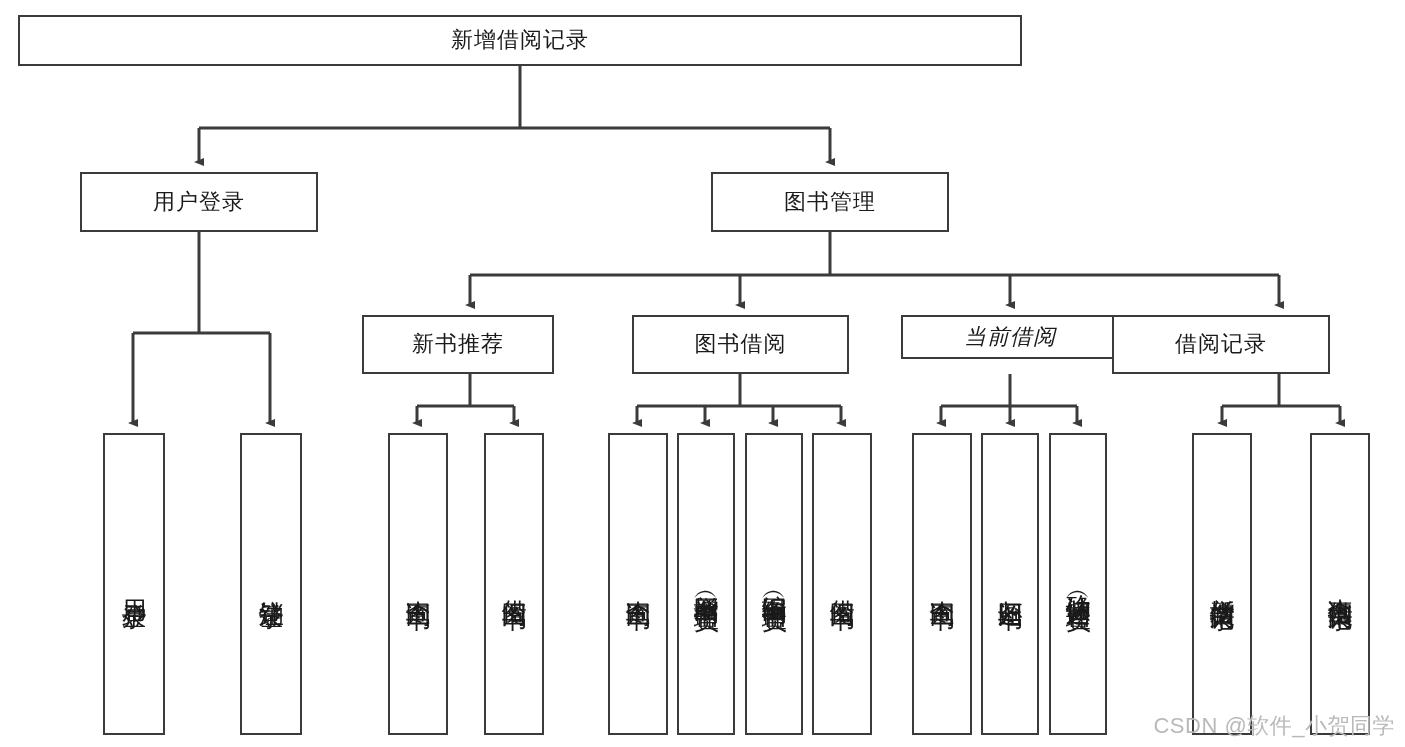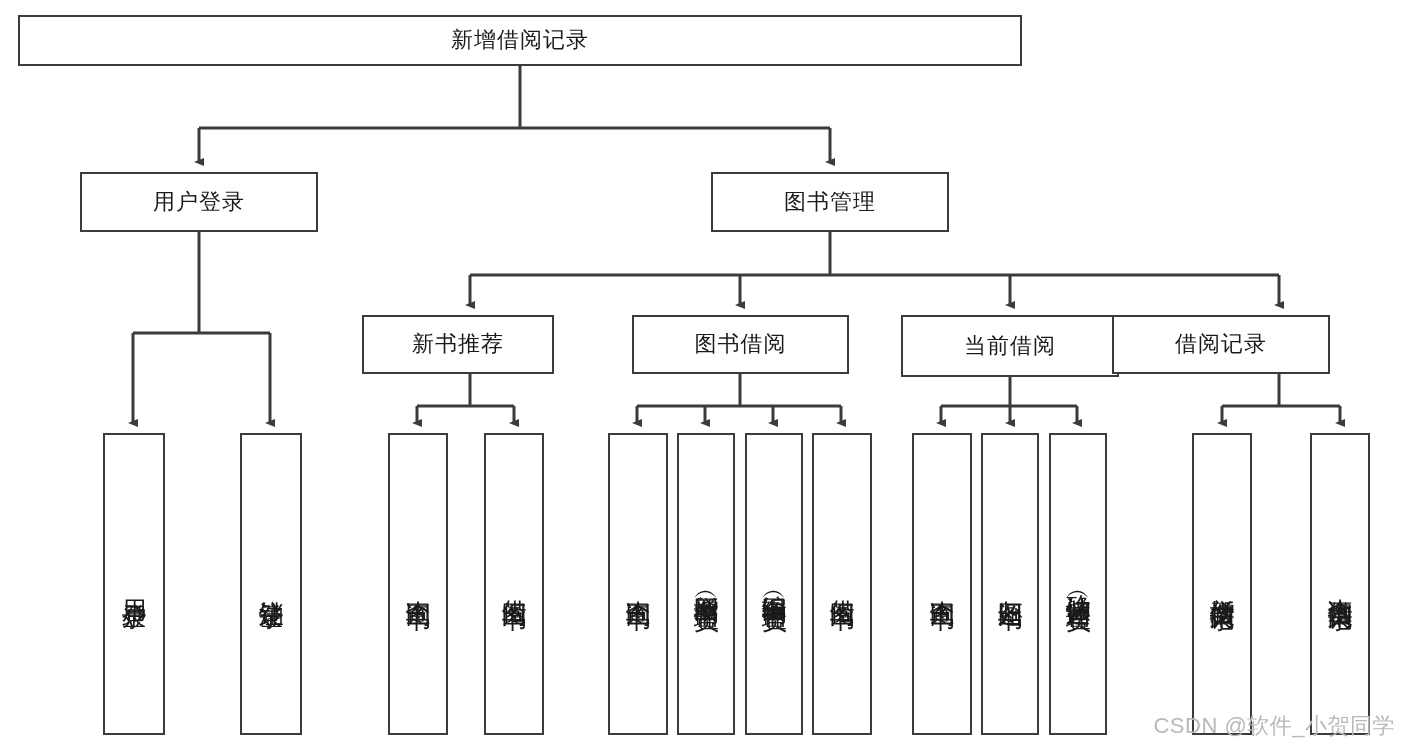--- a/index.html
+++ b/index.html
@@ -133,21 +133,21 @@
   <div class="node horiz" style="left:711px; top:172px; width:238px; height:60px;">
     <span>图书管理</span>
   </div>
 
   <div class="node horiz" style="left:362px; top:315px; width:192px; height:59px;">
     <span>新书推荐</span>
   </div>
   <div class="node horiz" style="left:632px; top:315px; width:217px; height:59px;">
     <span>图书借阅</span>
   </div>
-  <div class="node horiz" style="left:901px; top:315px; width:218px; height:62px;">
+  <div class="node horiz" style="left:901px; top:315px; width:218px; height:44px;font-style:italic;">
     <span>当前借阅</span>
   </div>
   <div class="node horiz" style="left:1112px; top:315px; width:218px; height:59px;">
     <span>借阅记录</span>
   </div>
 
   <div class="node vert" style="left:103px; top:433px; width:62px; height:302px;">
     <span class="labeltext">用户登录</span>
   </div>
   <div class="node vert" style="left:240px; top:433px; width:62px; height:302px;">

